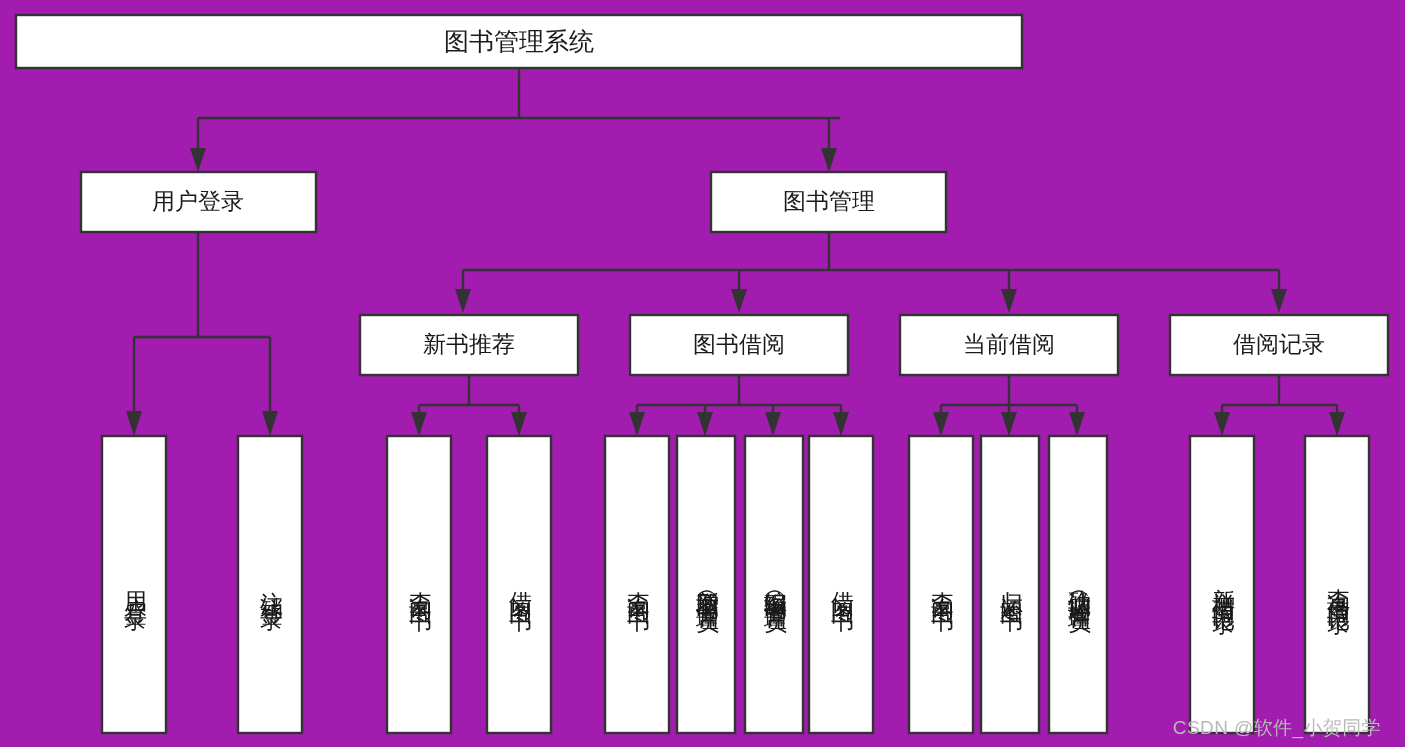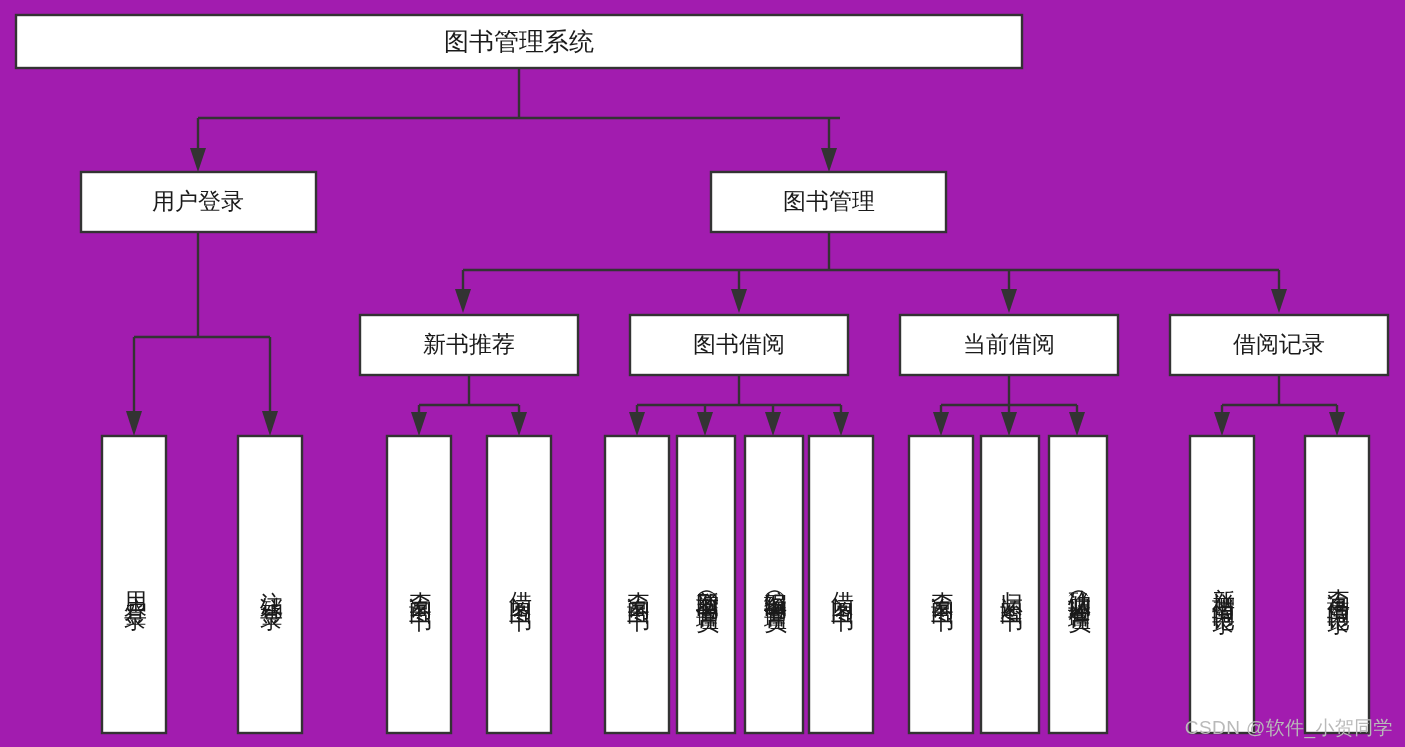--- a/index.html
+++ b/index.html
@@ -44,21 +44,21 @@
     stroke: #333333;
     stroke-width: 2.4;
     fill: none;
   }
   .arrow-head {
     fill: #333333;
     stroke: none;
   }
   .watermark {
     position: absolute;
-    right: 12px;
+    right: 24px;
     bottom: 6px;
     font-family: "Liberation Sans", "DejaVu Sans", sans-serif;
     font-size: 19px;
     color: #b9b9b9;
     white-space: nowrap;
     letter-spacing: 0.4px;
     pointer-events: none;
   }
 </style>
 </head>

